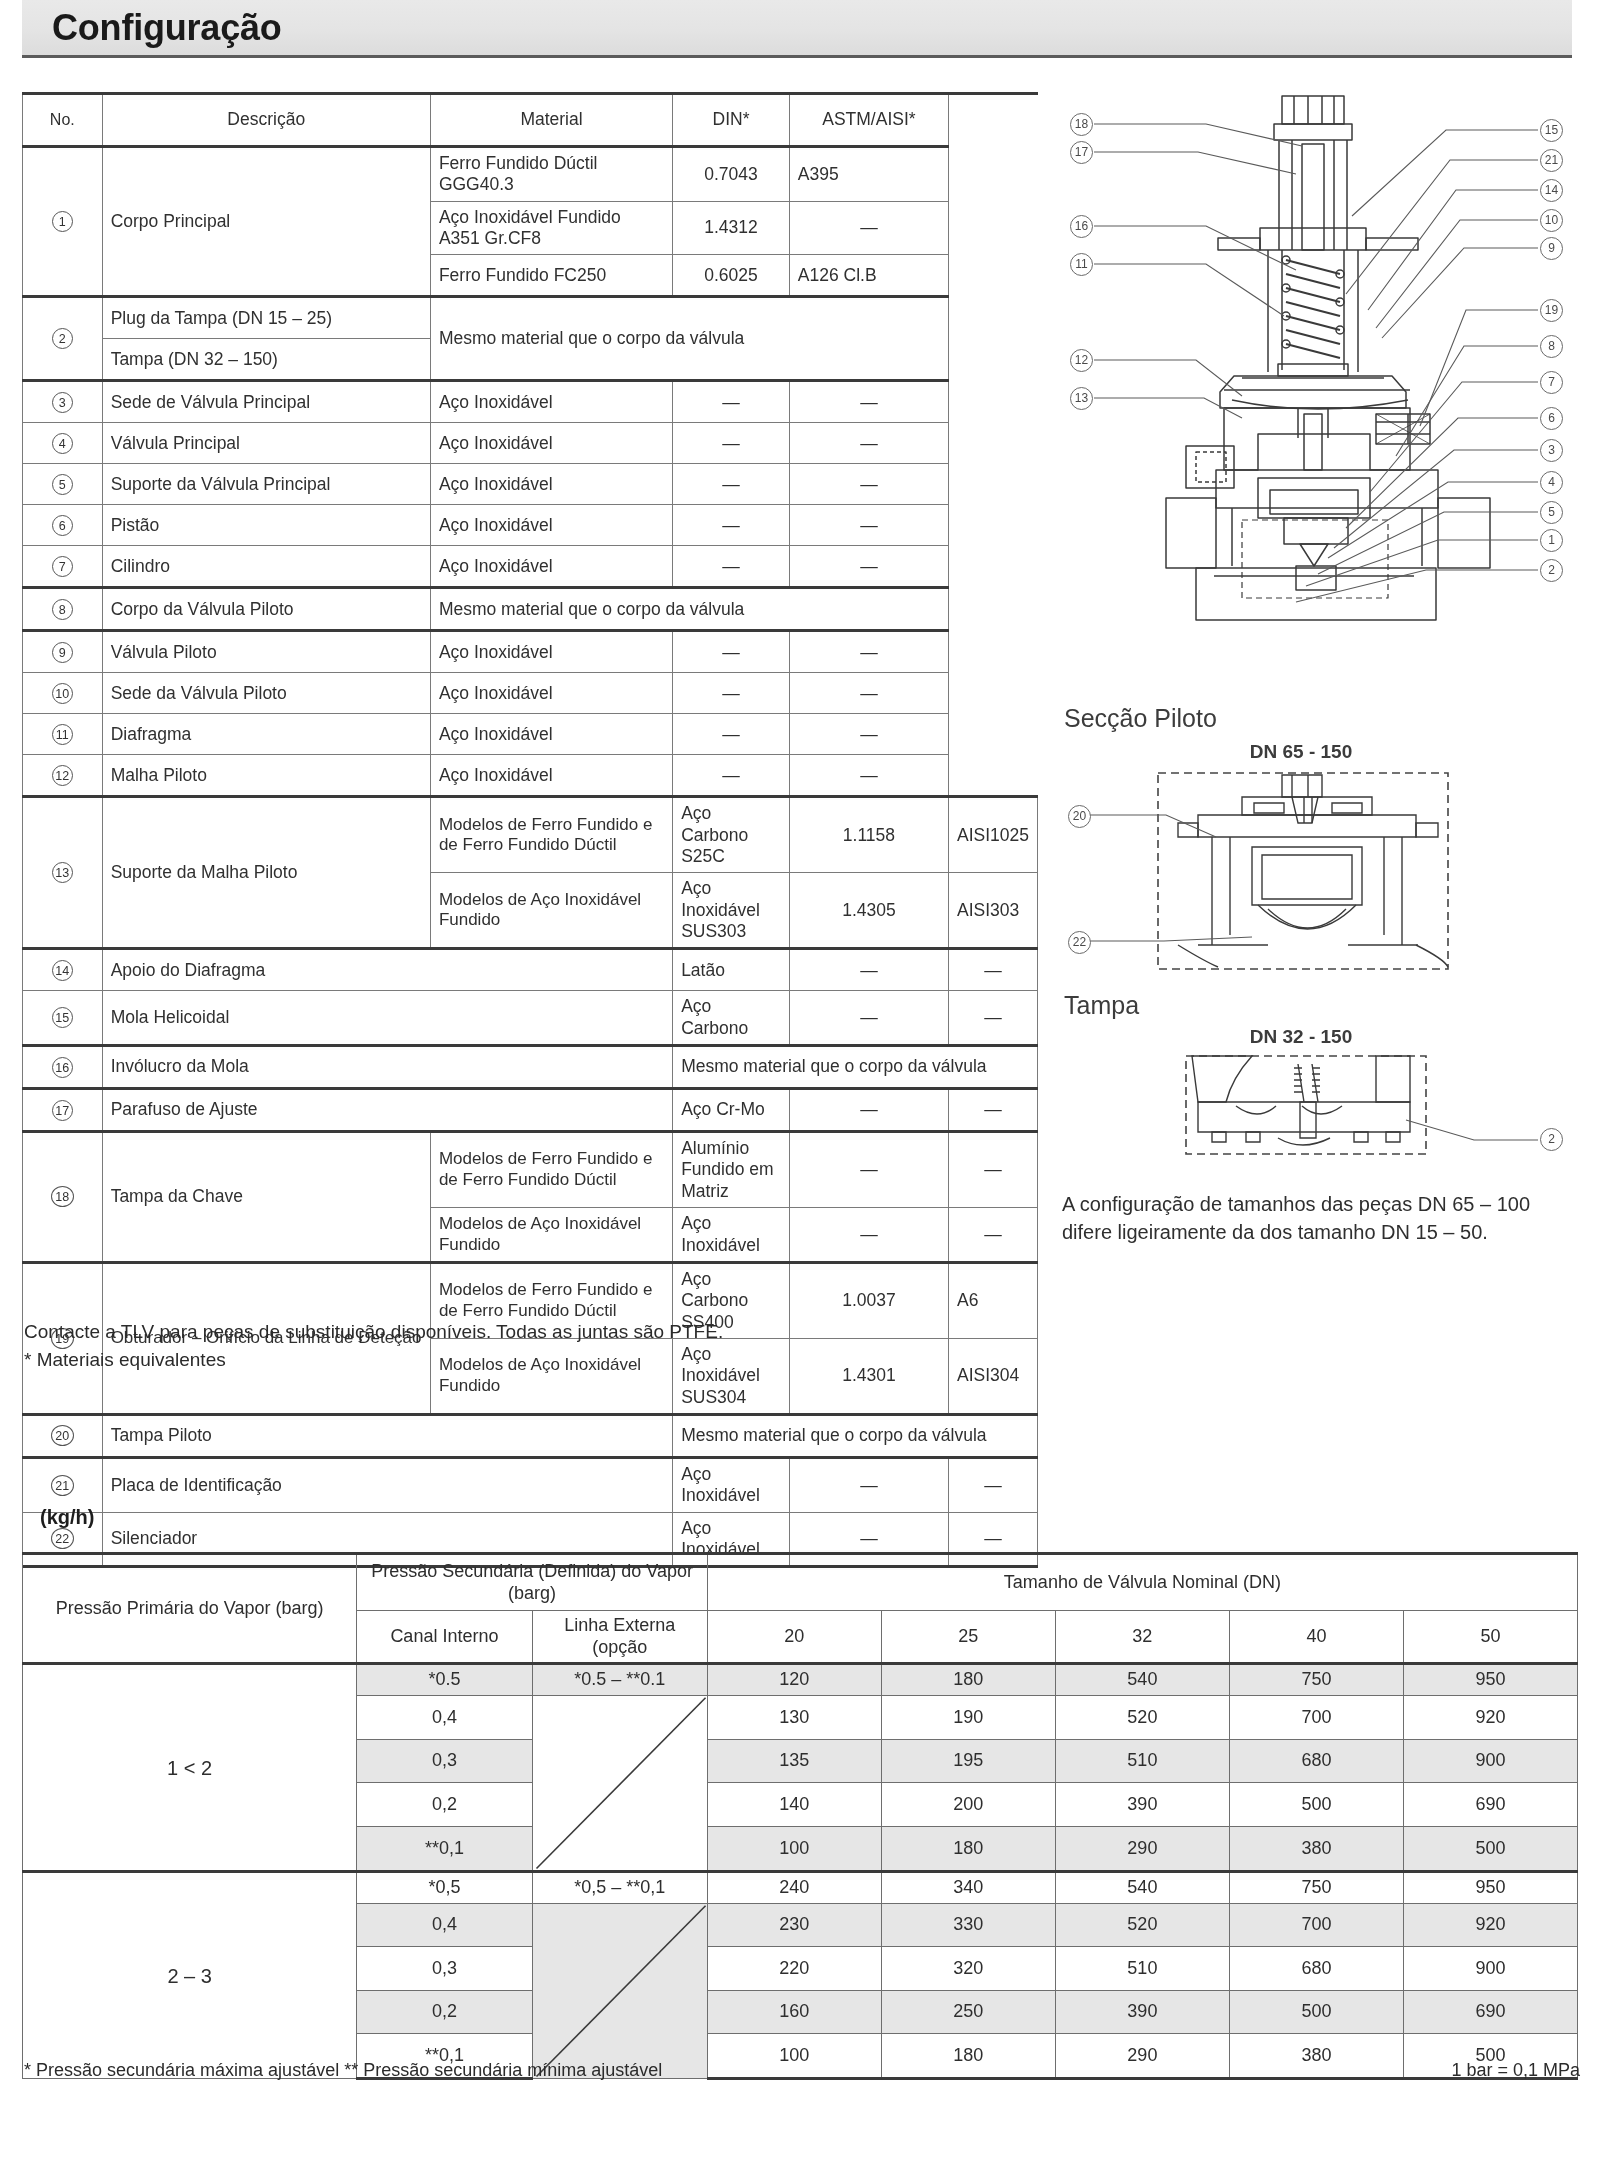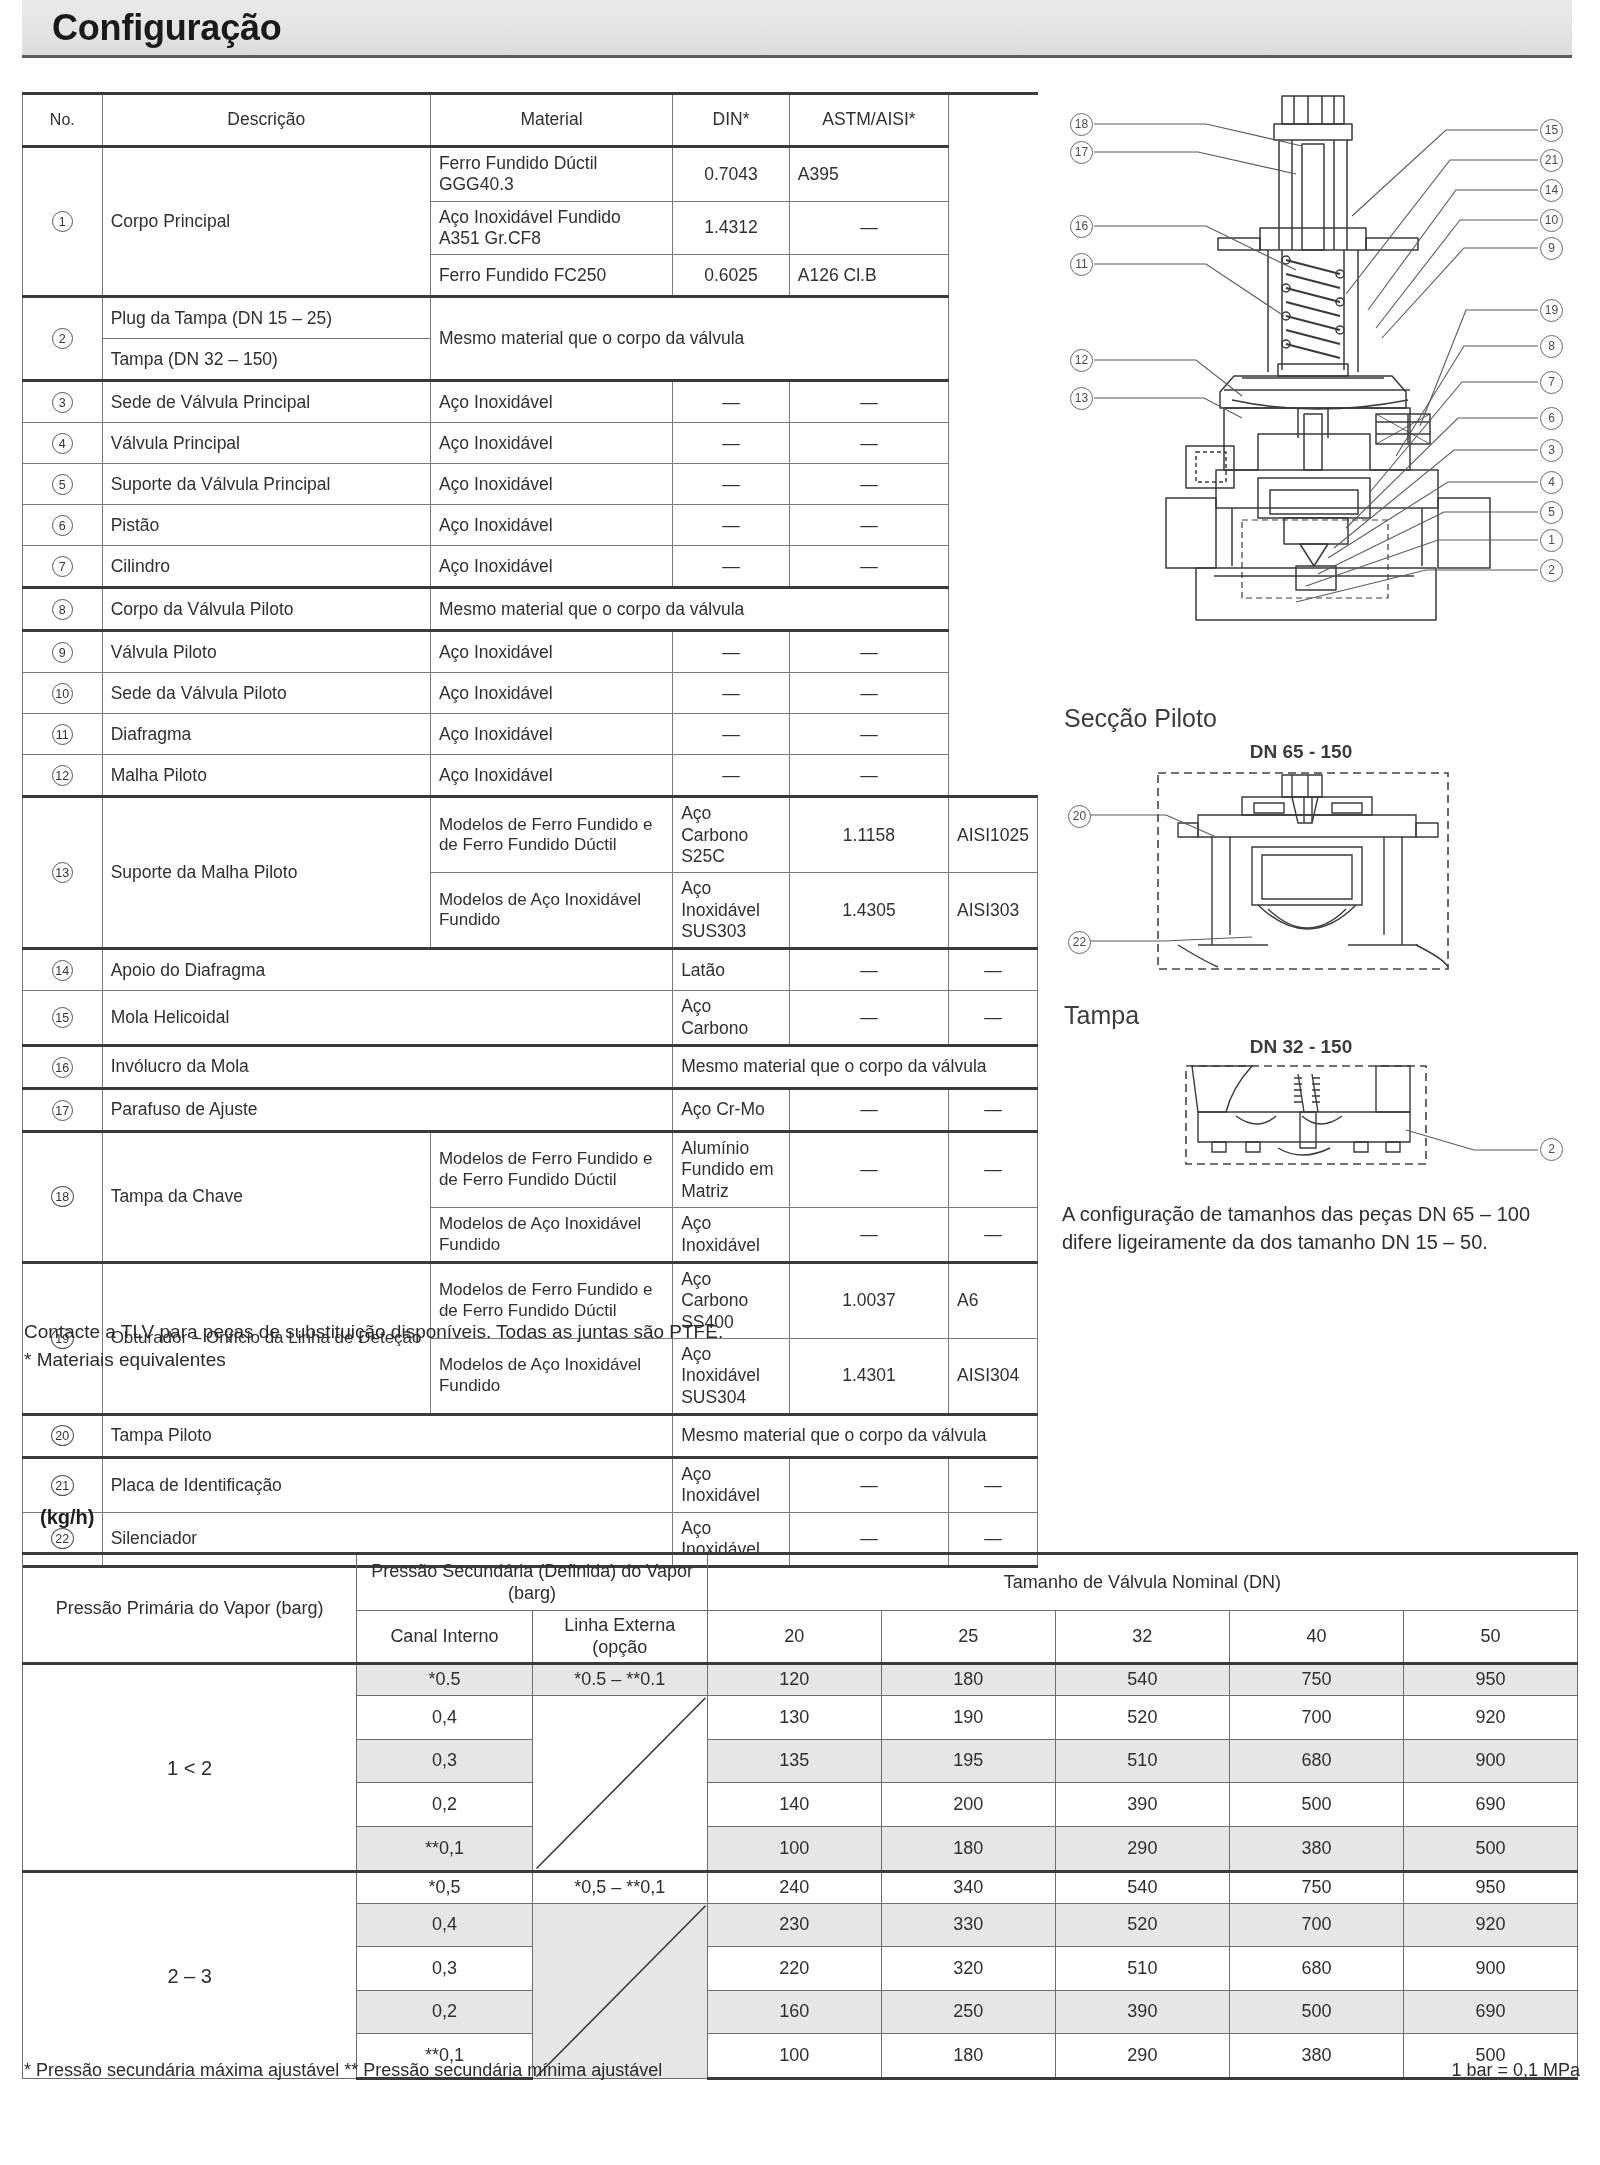--- a/index.html
+++ b/index.html
@@ -505,21 +505,21 @@
         </g>
         <g stroke="#5a5a5a" stroke-width="1.1" fill="none">
           <path d="M44 52 H120 L170 74"></path>
           <path d="M44 178 H118 L206 174"></path>
         </g>
       </svg>
       <div class="cal" style="left:22px;top:42px">20</div>
       <div class="cal" style="left:22px;top:168px">22</div>
     </div>
 
-    <div class="diag-title" style="margin:20px 0 0 18px">Tampa</div>
+    <div class="diag-title" style="margin:10px 0 0 18px">Tampa</div>
     <div class="dn-label" style="margin:6px 0 0 -30px">DN 32 - 150</div>
 
     <div class="diagram-wrap" style="height:120px">
       <svg width="540" height="120" viewBox="0 0 540 120">
         <rect x="140" y="8" width="240" height="98" fill="none" stroke="#444" stroke-width="1.6" stroke-dasharray="8 5"></rect>
         <g stroke="#3a3a3a" fill="none" stroke-width="1.4">
           <path d="M146 8 h60 q-20 22 -26 46 h-28 z"></path>
           <path d="M152 54 h212 v30 h-212 z"></path>
           <path d="M330 8 h34 v46 h-34 z"></path>
           <path d="M252 16 l6 38 M266 16 l6 38"></path>

